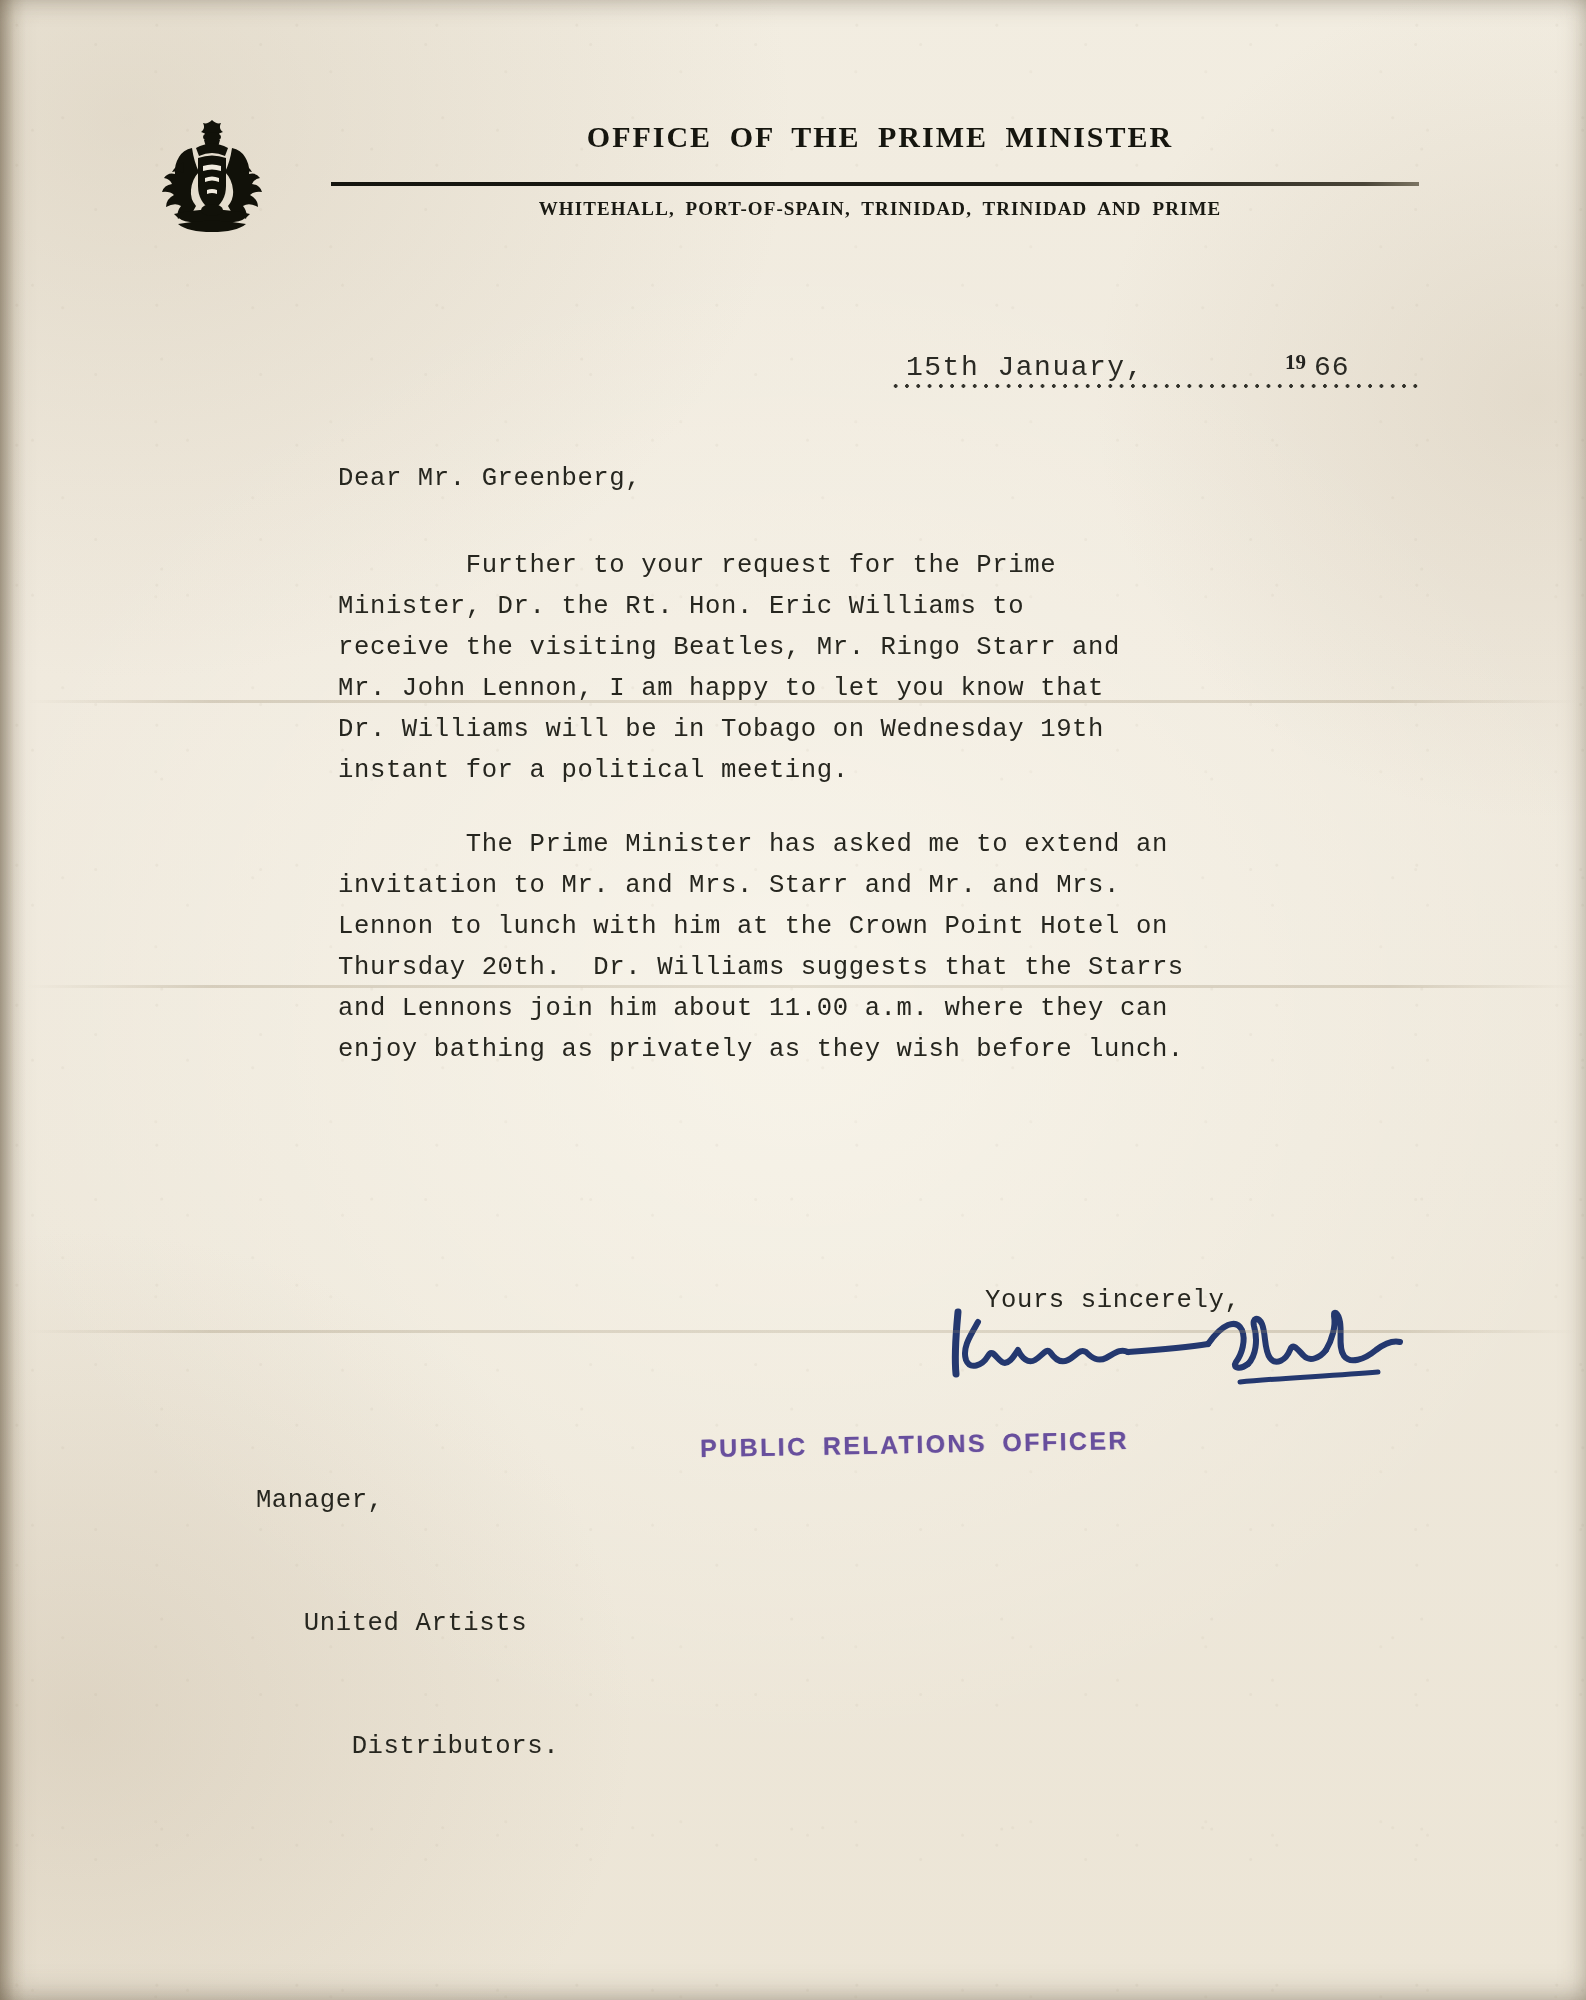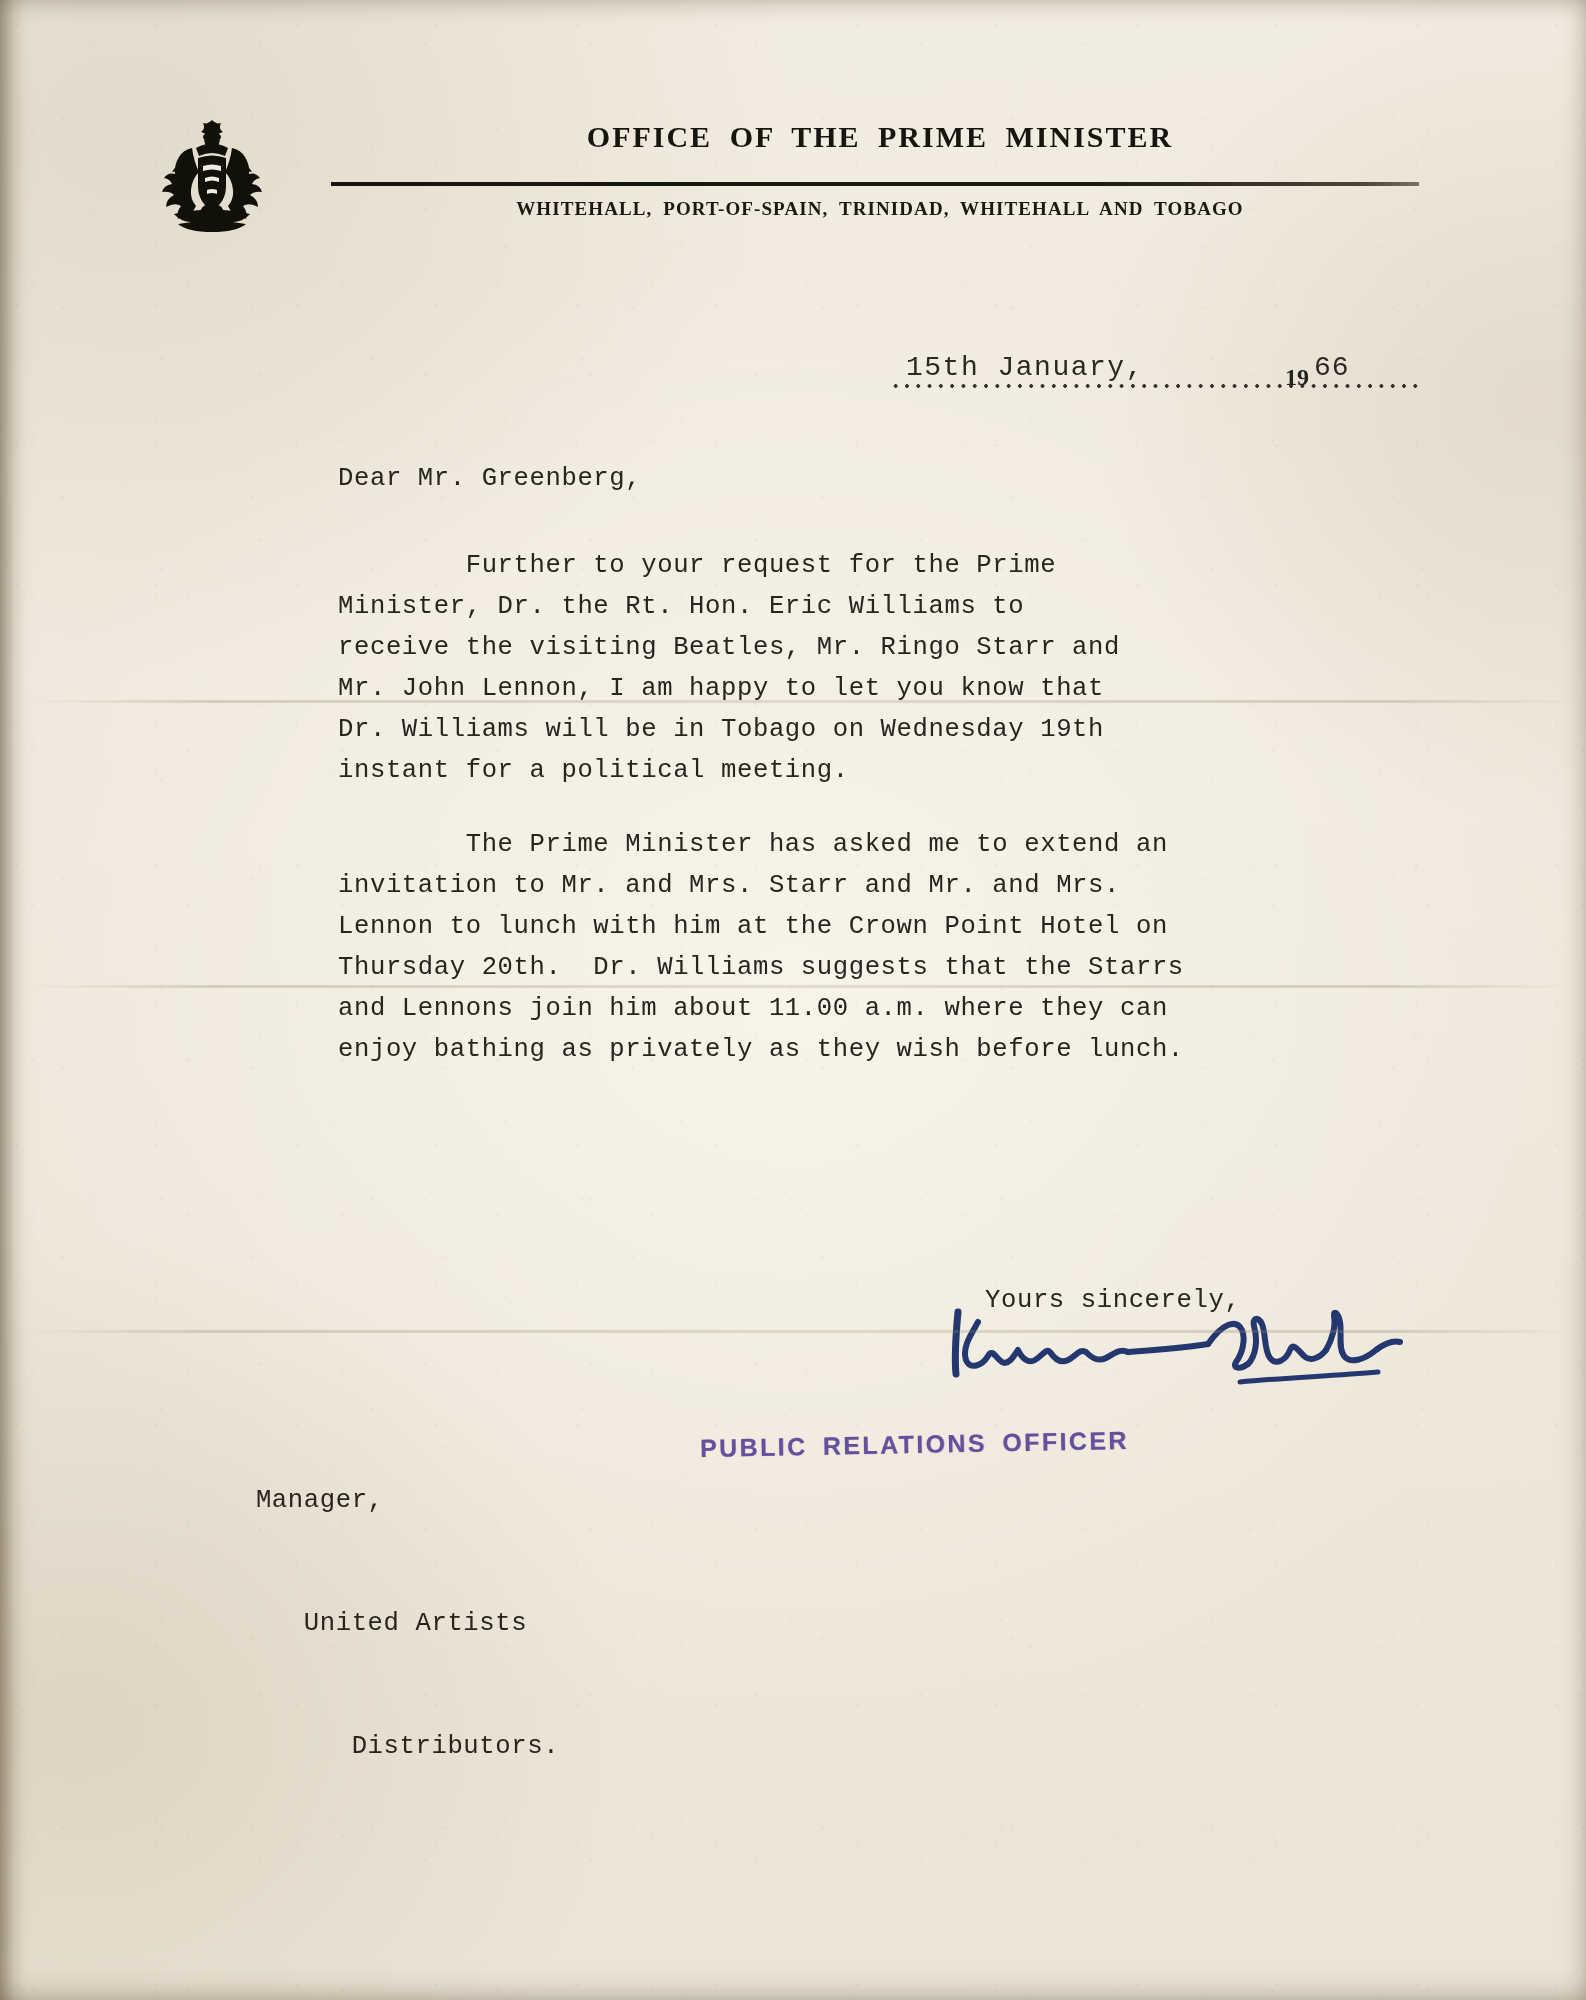--- a/index.html
+++ b/index.html
@@ -129,24 +129,24 @@
   .date-text {
     position: absolute;
     left: 16px; bottom: 8px;
     font-family: "Liberation Mono", monospace;
     font-size: 28px;
     letter-spacing: 1.5px;
     color: #2a2a24;
   }
   .date-year-prefix {
     position: absolute;
-    left: 395px; bottom: 0px;
+    left: 395px; bottom: 16px;
     font-family: "Liberation Serif", serif;
     font-weight: 600;
-    font-size: 24px;
+    font-size: 21px;
     color: #232320;
   }
   .date-year {
     position: absolute;
     left: 424px; bottom: 8px;
     font-family: "Liberation Mono", monospace;
     font-size: 28px;
     letter-spacing: 1px;
     color: #2a2a24;
   }
@@ -234,21 +234,21 @@
 
           <path d="M26 96 q38 -9 76 0 q-6 7 -16 8 q-22 4 -44 0 q-10 -1 -16 -8z"></path>
           <path d="M30 106 q34 -7 68 0 q-10 8 -34 8 q-24 0 -34 -8z"></path>
           <ellipse cx="64" cy="92" rx="11" ry="6"></ellipse>
         </g>
       </svg>
     </div>
 
     <div class="office-title">OFFICE OF THE PRIME MINISTER</div>
     <div class="head-rule"></div>
-    <div class="address-line">WHITEHALL, PORT-OF-SPAIN, TRINIDAD, WHITEHALL AND TOBAGO</div>
+    <div class="address-line">WHITEHALL, PORT-OF-SPAIN, TRINIDAD, TRINIDAD AND PRIME</div>
   </div>
 
   <div class="date-block">
     <div class="date-row">
       <div class="dotline"></div>
       <div class="date-text">15th January,</div>
       <div class="date-year-prefix">19</div>
       <div class="date-year">66</div>
     </div>
   </div>

